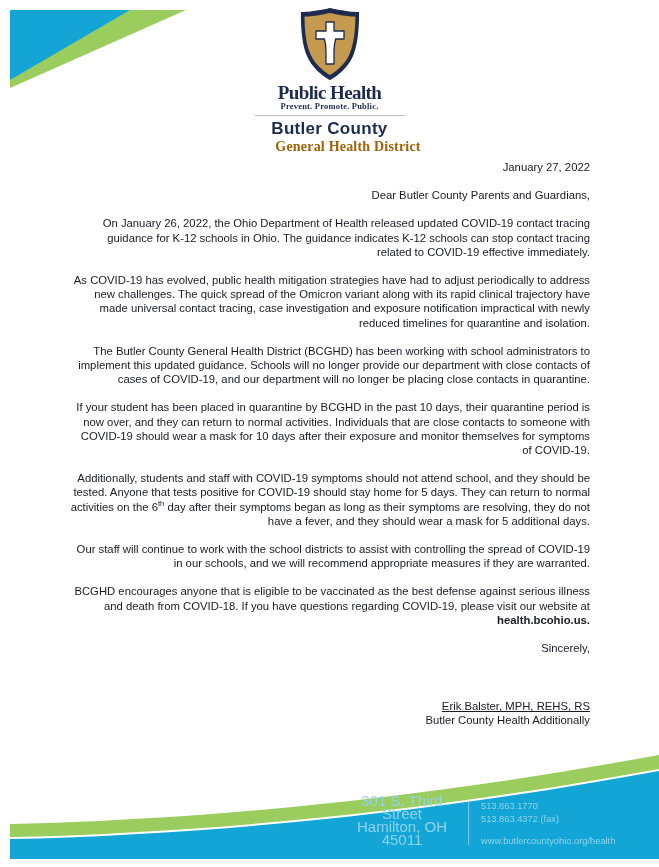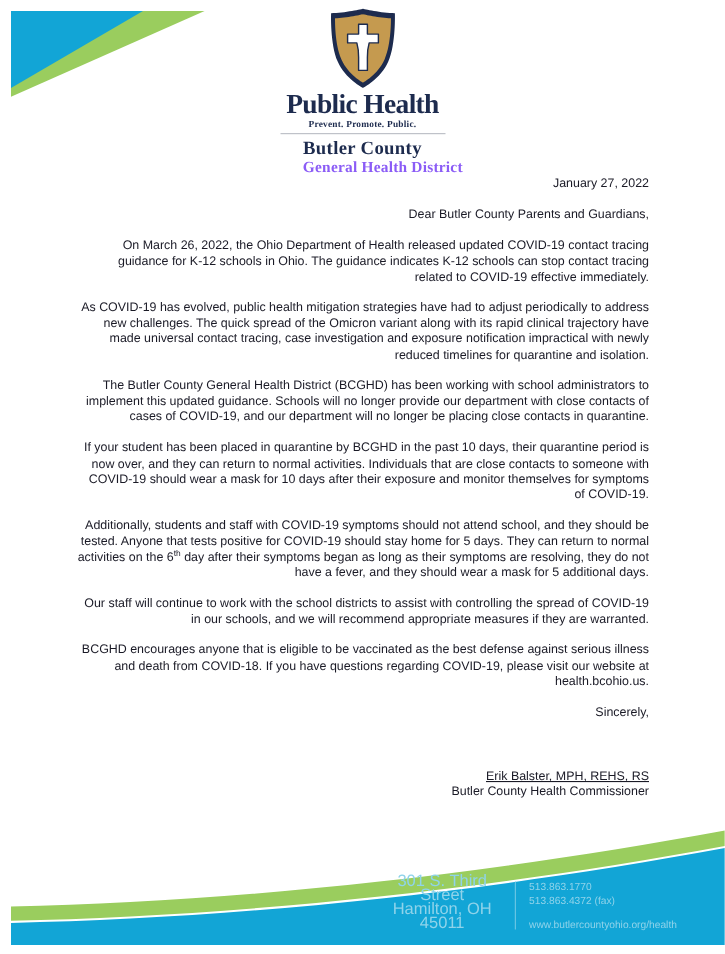--- a/index.html
+++ b/index.html
@@ -40,51 +40,51 @@
     display: block;
     margin: 0 auto;
     width: 66px;
     height: 76px;
   }
   .ph-wordmark {
     margin-top: 1px;
     font-family: "Liberation Serif", serif;
     font-weight: bold;
     color: #1d2b4e;
-    font-size: 25px;
+    font-size: 19px;
     letter-spacing: -0.6px;
     line-height: 1.0;
   }
   .ph-tagline {
     font-family: "Liberation Serif", serif;
     font-weight: bold;
     color: #1d2b4e;
     font-size: 8.5px;
     letter-spacing: 0.2px;
     margin-top: 0px;
     line-height: 1.1;
   }
   .ph-rule {
     width: 150px;
     height: 1px;
     background: #b9bcc4;
     margin: 4px auto 4px auto;
   }
   .county-name {
-    font-family: Liberation Serif, serif;
+    font-family: Liberation Sans, sans-serif;
     font-weight: bold;
     color: #1d2b4e;
     font-size: 17px;
     line-height: 1.1;
     letter-spacing: 0.3px;
   }
   .district-name {
     font-family: "Liberation Serif", serif;
     font-weight: bold;
-    color: #8b5cf6;
+    color: #a16207;
     font-size: 14px;
     line-height: 1.15;
     letter-spacing: 0.2px;
     padding-left: 37px;
   }
 
   
   .letter {
     position: absolute;
     left: 70px;
@@ -101,21 +101,21 @@
   .letter p.tight {
     margin-bottom: 0;
     text-decoration: underline;
   }
   .letter sup {
     font-size: 7.6px;
     vertical-align: super;
     line-height: 0;
   }
   .bold {
-    font-weight: normal;
+    font-weight: bold;
   }
   .sig-gap {
     height: 30px;
   }
   .sig-line {
     margin: 0;
   }
 
   
   .footer-deco {
@@ -185,31 +185,31 @@
     <div class="ph-wordmark">Public Health</div>
     <div class="ph-tagline">Prevent. Promote. Public.</div>
     <div class="ph-rule"></div>
     <div class="county-name">Butler County</div>
     <div class="district-name">General Health District</div>
   </div>
 
   <div class="letter">
     <p>January 27, 2022</p>
     <p>Dear Butler County Parents and Guardians,</p>
-    <p>On March 26, 2022, the Ohio Department of Health released updated COVID-19 contact tracing guidance for K-12 schools in Ohio.  The guidance indicates K-12 schools can stop contact tracing related to COVID-19 effective immediately.</p>
+    <p>On January 26, 2022, the Ohio Department of Health released updated COVID-19 contact tracing guidance for K-12 schools in Ohio.  The guidance indicates K-12 schools can stop contact tracing related to COVID-19 effective immediately.</p>
     <p>As COVID-19 has evolved, public health mitigation strategies have had to adjust periodically to address new challenges.  The quick spread of the Omicron variant along with its rapid clinical trajectory have made universal contact tracing, case investigation and exposure notification impractical with newly reduced timelines for quarantine and isolation.</p>
     <p>The Butler County General Health District (BCGHD) has been working with school administrators to implement this updated guidance.  Schools will no longer provide our department with close contacts of cases of COVID-19, and our department will no longer be placing close contacts in quarantine.</p>
     <p>If your student has been placed in quarantine by BCGHD in the past 10 days, their quarantine period is now over, and they can return to normal activities.  Individuals that are close contacts to someone with COVID-19 should wear a mask for 10 days after their exposure and monitor themselves for symptoms of COVID-19.</p>
     <p><span>Additionally, students and staff with COVID-19 symptoms should not attend school, and they should be tested.  Anyone that tests positive for COVID-19 should stay home for 5 days.  They can return to normal activities on the 6</span><sup>th</sup><span> day after their symptoms began as long as their symptoms are resolving, they do not have a fever, and they should wear a mask for 5 additional days.</span></p>
     <p>Our staff will continue to work with the school districts to assist with controlling the spread of COVID-19 in our schools, and we will recommend appropriate measures if they are warranted.</p>
     <p><span>BCGHD encourages anyone that is eligible to be vaccinated as the best defense against serious illness and death from COVID-18. If you have questions regarding COVID-19, please visit our website at </span><span class="bold">health.bcohio.us.</span></p>
     <p>Sincerely,</p>
     <div class="sig-gap"></div>
     <p class="sig-line tight">Erik Balster, MPH, REHS, RS</p>
-    <p class="sig-line">Butler County Health Commissioner</p>
+    <p class="sig-line">Butler County Health Additionally</p>
   </div>
 
   <svg class="footer-deco" viewBox="0 0 659 120" preserveAspectRatio="none">
     <path d="M10,77 C200,73 420,52 659,8 L659,22 C420,66 200,86 10,90 Z" fill="#9acd5e"></path>
     <path d="M10,92 C200,88 420,68 659,24 L659,112 L10,112 Z" fill="#12a5d6"></path>
   </svg>
 
   <div class="footer-text">
     <div class="addr-col">
       <div>301 S. Third Street</div>

